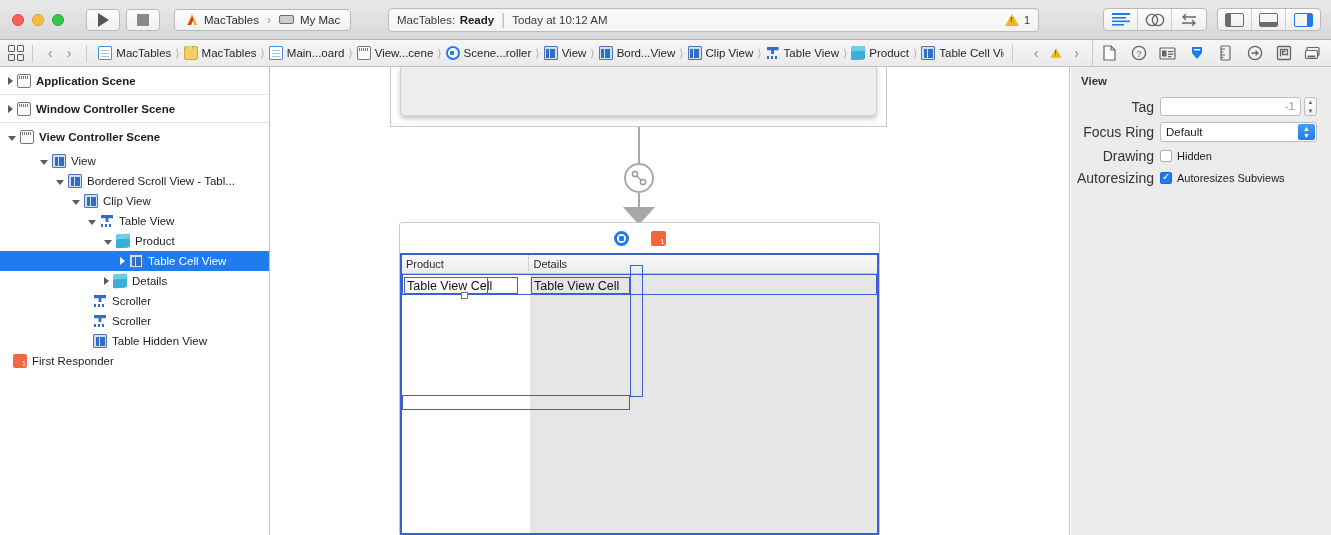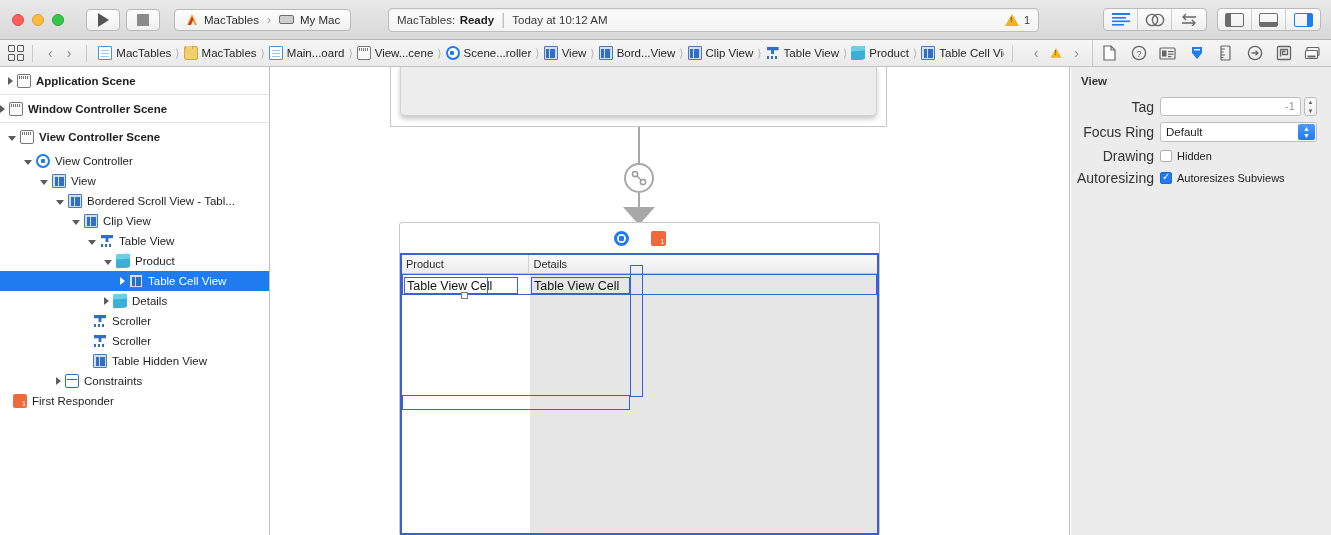--- a/index.html
+++ b/index.html
@@ -517,37 +517,32 @@
   </div>
 
   <div class="navigator">
 
     <div class="row scene sep-under" style="padding-left:8px">
       <span class="disc"></span>
       <span class="ic ic-scene"></span>
       <span class="lbl">Application Scene</span>
     </div>
 
-    <div class="row scene sep-under" style="">
+    <div class="row scene sep-under" style="padding-left:8px">
       <span class="disc"></span>
       <span class="ic ic-scene"></span>
       <span class="lbl">Window Controller Scene</span>
     </div>
 
     <div class="row scene" style="padding-left:8px">
       <span class="disc open"></span>
       <span class="ic ic-scene"></span>
       <span class="lbl">View Controller Scene</span>
     </div>
 
-    <div class="row" style="padding-left:24px">
-      <span class="disc open"></span>
-      <span class="ic ic-vc"></span>
-      <span class="lbl">View Controller</span>
-    </div>
 
     <div class="row" style="padding-left:40px">
       <span class="disc open"></span>
       <span class="ic ic-view"></span>
       <span class="lbl">View</span>
     </div>
 
     <div class="row" style="padding-left:56px">
       <span class="disc open"></span>
       <span class="ic ic-view"></span>
@@ -596,25 +591,20 @@
       <span class="ic ic-table"></span>
       <span class="lbl">Scroller</span>
     </div>
 
     <div class="row" style="padding-left:80px">
       <span class="disc none"></span>
       <span class="ic ic-view"></span>
       <span class="lbl">Table Hidden View</span>
     </div>
 
-    <div class="row" style="padding-left:56px">
-      <span class="disc"></span>
-      <span class="ic ic-constraints"></span>
-      <span class="lbl">Constraints</span>
-    </div>
 
     <div class="row" style="">
       <span class="disc none"></span>
       <span class="ic ic-first"></span>
       <span class="lbl">First Responder</span>
     </div>
   </div>
 
   <div class="canvas">
 

